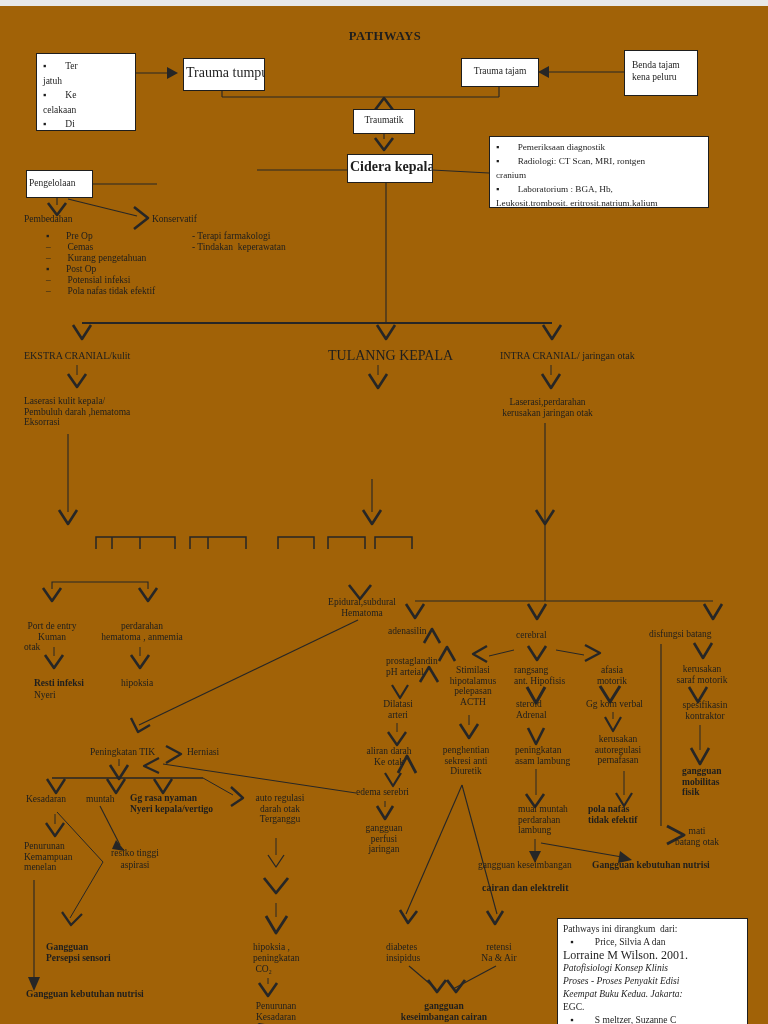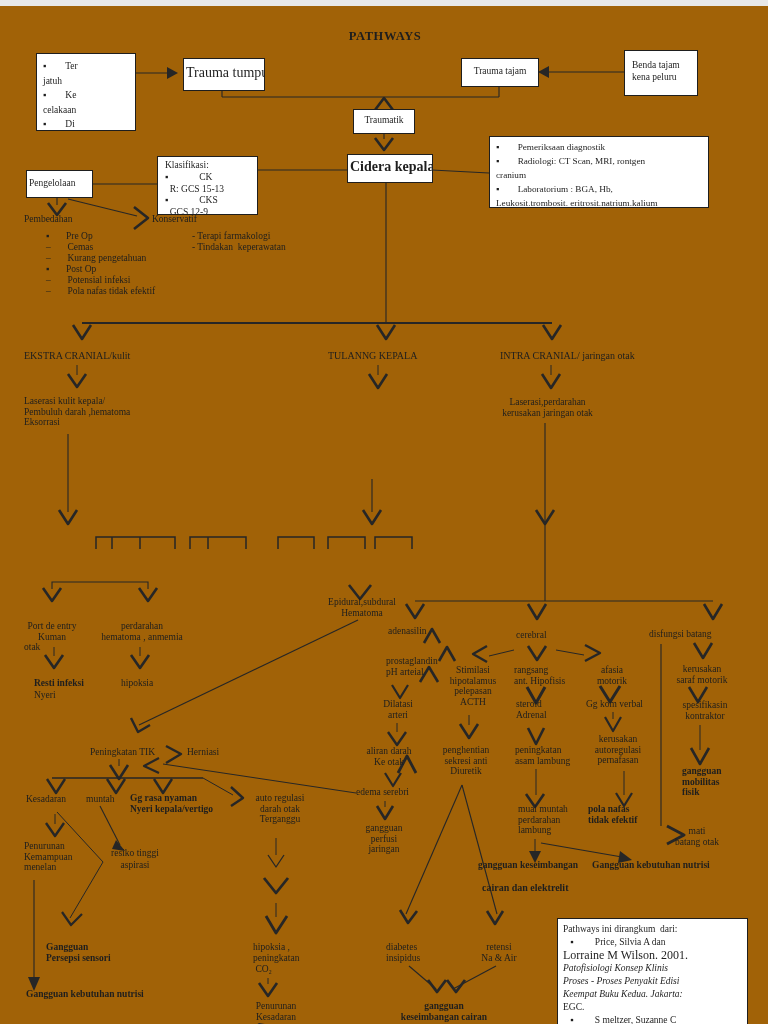--- a/index.html
+++ b/index.html
@@ -166,43 +166,38 @@
 ▪        Ke
 celakaan
 ▪        Di</div>
     <div class="box" style="left: 183px; top: 52px; width: 82px; height: 33px; font-size: 14px; line-height: 10.5px; padding: 9px 2px;">Trauma tumpul</div>
     <div class="box" style="left: 461px; top: 52px; width: 78px; height: 29px; font-size: 9.5px; line-height: 10.5px; text-align: center; padding: 7px 2px;">Trauma tajam</div>
     <div class="box" style="left: 624px; top: 44px; width: 74px; height: 46px; font-size: 9.5px; line-height: 12px; padding: 8px 0px 2px 7px;">Benda tajam
 kena peluru</div>
     <div class="box" style="left: 353px; top: 103px; width: 62px; height: 25px; font-size: 9.5px; line-height: 10.5px; text-align: center; padding: 5px 2px;">Traumatik</div>
     <div class="box" style="left: 347px; top: 148px; width: 86px; height: 29px; font-size: 14px; line-height: 10.5px; text-align: center; font-weight: bold; padding: 7px 2px;">Cidera kepala</div>
     <div class="box" style="left: 26px; top: 164px; width: 67px; height: 28px; font-size: 9.5px; line-height: 10.5px; padding: 7px 2px;">Pengelolaan</div>
-    <div class="box" style="left: 157px; top: 150px; width: 101px; height: 59px; font-size: 9.5px; line-height: 11.8px; padding: 3px 7px;">Klasifikasi:
-▪             CK
-  R: GCS 15-13
-▪             CKS
-  GCS 12-9</div>
     <div class="box" style="left: 489px; top: 130px; width: 220px; height: 72px; font-size: 9.2px; line-height: 14px; padding: 3px 6px;">▪        Pemeriksaan diagnostik
 ▪        Radiologi: CT Scan, MRI, rontgen
 cranium
 ▪        Laboratorium : BGA, Hb,
 Leukosit.trombosit. eritrosit.natrium.kalium</div>
     <div class="box" style="left: 557px; top: 912px; width: 191px; height: 112px; font-size: 9.5px; line-height: 10.5px; border-bottom: none;"></div>
     <div class="lbl" style="left: 24px; top: 208px; font-size: 9.5px; line-height: 10.5px;">Pembedahan</div>
     <div class="lbl" style="left: 152px; top: 208px; font-size: 9.5px; line-height: 10.5px;">Konservatif</div>
     <div class="lbl" style="left: 46px; top: 225px; font-size: 9.5px; line-height: 10.9px;">▪       Pre Op
 –       Cemas
 –       Kurang pengetahuan
 ▪       Post Op
 –       Potensial infeksi
 –       Pola nafas tidak efektif</div>
     <div class="lbl" style="left: 192px; top: 225px; font-size: 9.5px; line-height: 10.9px;">- Terapi farmakologi
 - Tindakan  keperawatan</div>
     <div class="lbl" style="left: 24px; top: 345px; font-size: 10px; line-height: 10.5px;">EKSTRA CRANIAL/kulit</div>
-    <div class="lbl" style="left: 328px; top: 345px; font-size: 10px; line-height: 10.5px;">TULANNG KEPALA</div>
+    <div class="lbl" style="left: 328px; top: 345px; font-size: 14px; line-height: 10.5px;">TULANNG KEPALA</div>
     <div class="lbl" style="left: 500px; top: 345px; font-size: 10px; line-height: 10.5px;">INTRA CRANIAL/ jaringan otak</div>
     <div class="lbl" style="left: 24px; top: 390px; font-size: 9.5px; line-height: 10.5px;">Laserasi kulit kepala/
 Pembuluh darah ,hematoma
 Eksorrasi</div>
     <div class="lbl" style="left: 490px; top: 391px; width: 115px; font-size: 9.5px; line-height: 10.5px; text-align: center;">Laserasi,perdarahan
 kerusakan jaringan otak</div>
     <div class="lbl" style="left: 318px; top: 591px; width: 88px; font-size: 9.5px; line-height: 10.5px; text-align: center;">Epidural,subdural
 Hematoma</div>
     <div class="lbl" style="left: 22px; top: 615px; width: 60px; font-size: 9.5px; line-height: 10.5px; text-align: center;">Port de entry
 Kuman</div>
@@ -233,21 +228,21 @@
     <div class="lbl" style="left: 516px; top: 624px; font-size: 9.5px; line-height: 10.5px;">cerebral</div>
     <div class="lbl" style="left: 514px; top: 659px; font-size: 9.5px; line-height: 10.5px;">rangsang
 ant. Hipofisis</div>
     <div class="lbl" style="left: 516px; top: 693px; font-size: 9.5px; line-height: 10.5px;">steroid
 Adrenal</div>
     <div class="lbl" style="left: 515px; top: 739px; font-size: 9.5px; line-height: 10.5px;">peningkatan
 asam lambung</div>
     <div class="lbl" style="left: 518px; top: 798px; font-size: 9.5px; line-height: 10.5px;">mual muntah
 perdarahan
 lambung</div>
-    <div class="lbl" style="left: 478px; top: 854px; font-size: 9.5px; line-height: 10.5px; font-weight: bold;">gangguan keseimbangan</div>
+    <div class="lbl" style="left: 478px; top: 854px; font-size: 9.5px; line-height: 10.5px; font-weight: normal;">gangguan keseimbangan</div>
     <div class="lbl" style="left: 482px; top: 877px; font-size: 10px; line-height: 10.5px; font-weight: bold;">cairan dan elektrelit</div>
     <div class="lbl" style="left: 592px; top: 854px; font-size: 9.5px; line-height: 10.5px; font-weight: bold;">Gangguan kebutuhan nutrisi</div>
     <div class="lbl" style="left: 590px; top: 659px; width: 44px; font-size: 9.5px; line-height: 10.5px; text-align: center;">afasia
 motorik</div>
     <div class="lbl" style="left: 586px; top: 693px; font-size: 9.5px; line-height: 10.5px;">Gg kom verbal</div>
     <div class="lbl" style="left: 586px; top: 728px; width: 64px; font-size: 9.5px; line-height: 10.5px; text-align: center;">kerusakan
 autoregulasi
 pernafasan</div>
     <div class="lbl" style="left: 588px; top: 798px; font-size: 9.5px; line-height: 10.5px; font-weight: bold;">pola nafas
 tidak efektif</div>

